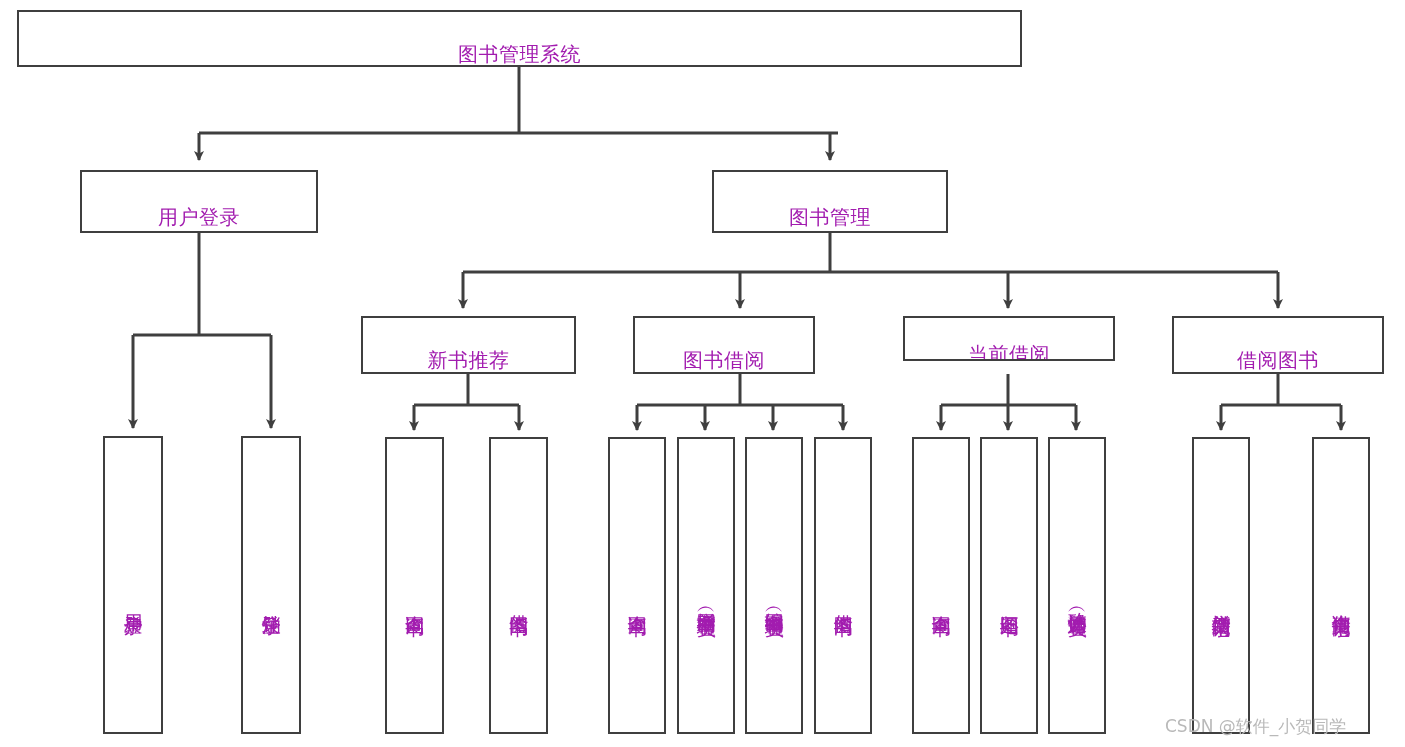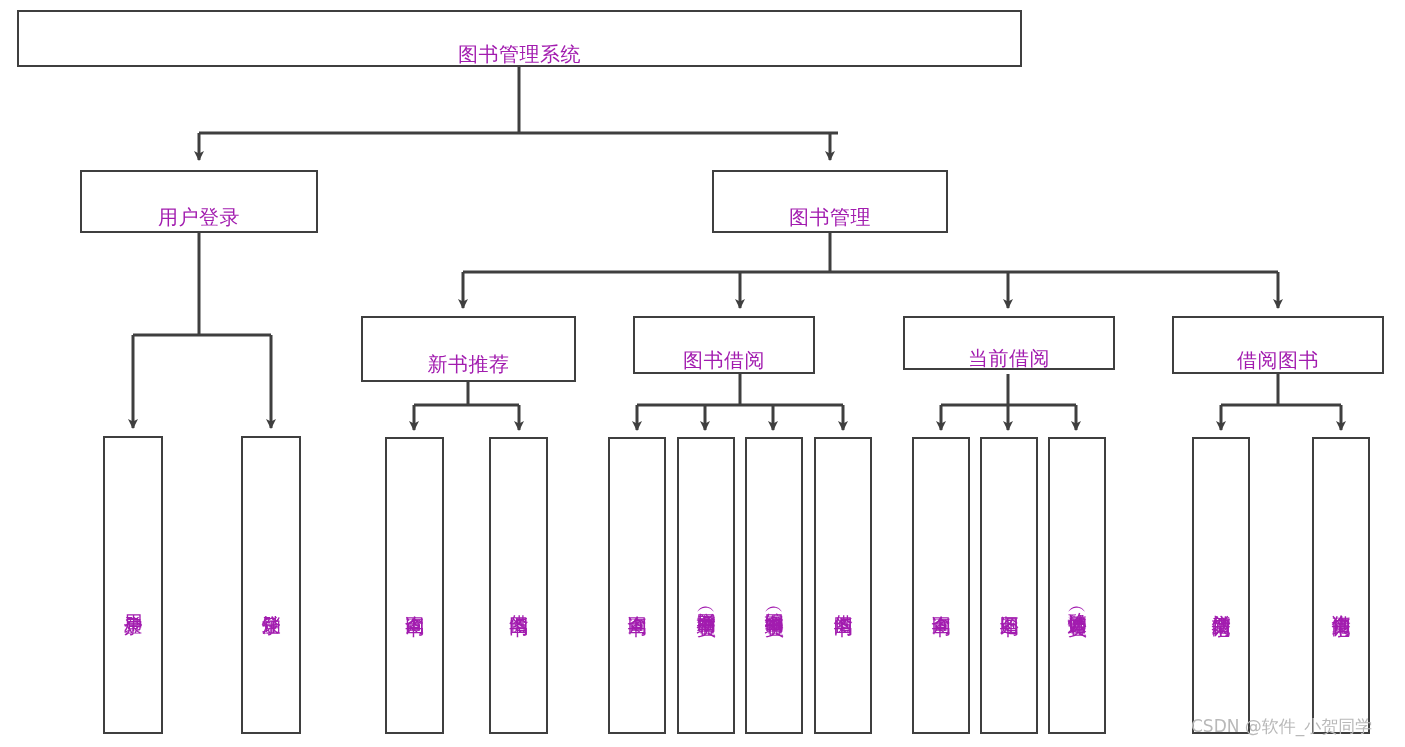--- a/index.html
+++ b/index.html
@@ -122,29 +122,29 @@
   </div>
 
   <div class="node-box horiz" style="left:80px; top:170px; width:238px; height:63px;">
     <span class="node-label">用户登录</span>
   </div>
 
   <div class="node-box horiz" style="left:712px; top:170px; width:236px; height:63px;">
     <span class="node-label">图书管理</span>
   </div>
 
-  <div class="node-box horiz" style="left:361px; top:316px; width:215px; height:66px;">
+  <div class="node-box horiz" style="left:361px; top:316px; width:215px; height:58px;">
     <span class="node-label">新书推荐</span>
   </div>
 
   <div class="node-box horiz" style="left:633px; top:316px; width:182px; height:58px;">
     <span class="node-label">图书借阅</span>
   </div>
 
-  <div class="node-box horiz" style="left:903px; top:316px; width:212px; height:54px;align-items:center;">
+  <div class="node-box horiz" style="left:903px; top:316px; width:212px; height:45px;align-items:center;">
     <span class="node-label">当前借阅</span>
   </div>
 
   <div class="node-box horiz" style="left:1172px; top:316px; width:212px; height:58px;">
     <span class="node-label">借阅图书</span>
   </div>
 
   <div class="node-box vert" style="left:103px; top:436px; width:60px; height:298px;">
     <span class="node-label">用户登录</span>
   </div>
@@ -190,15 +190,15 @@
   </div>
 
   <div class="node-box vert" style="left:1192px; top:437px; width:58px; height:297px;">
     <span class="node-label">新增借阅记录</span>
   </div>
 
   <div class="node-box vert" style="left:1312px; top:437px; width:58px; height:297px;">
     <span class="node-label">查询借阅记录</span>
   </div>
 
-  <div class="watermark" style="left:1191px; top:715px;">CSDN @软件_小贺同学</div>
+  <div class="watermark" style="left:1165px; top:715px;">CSDN @软件_小贺同学</div>
 
 </div>
 
 </body></html>

